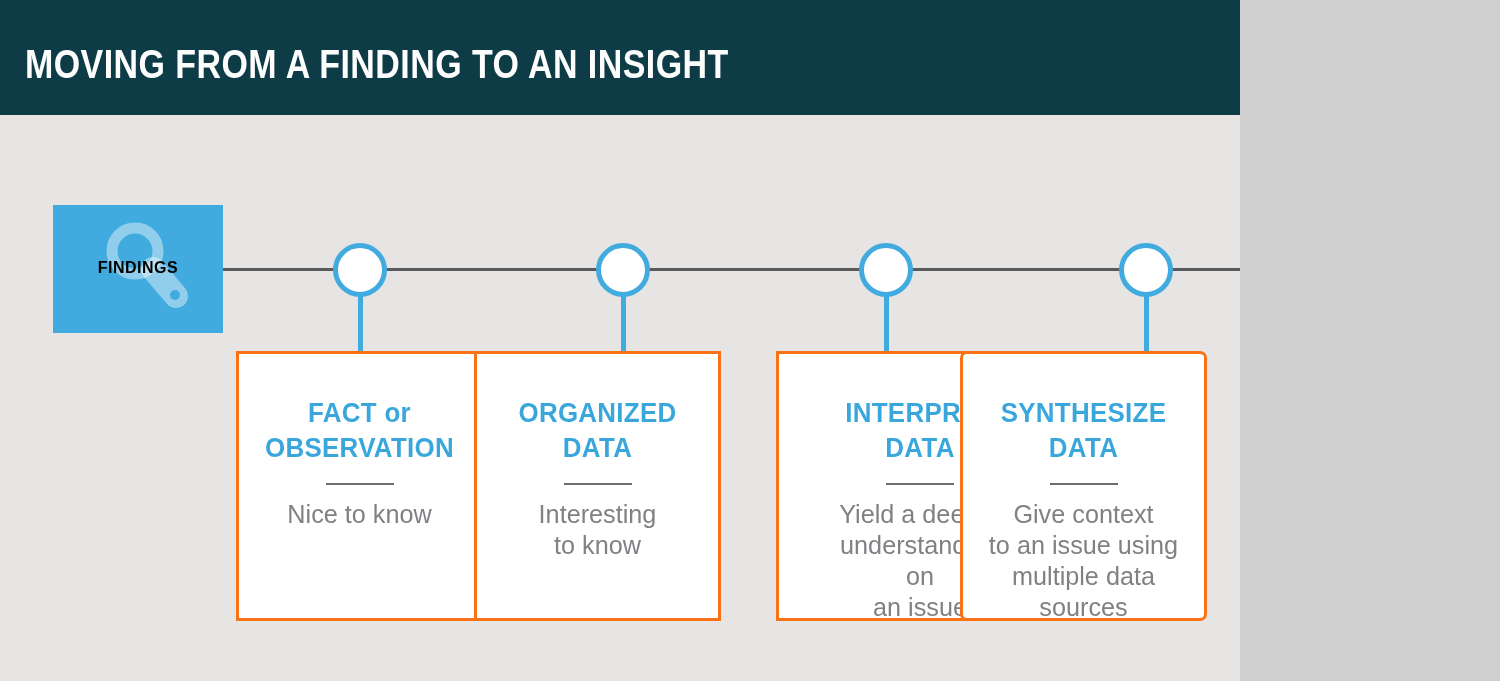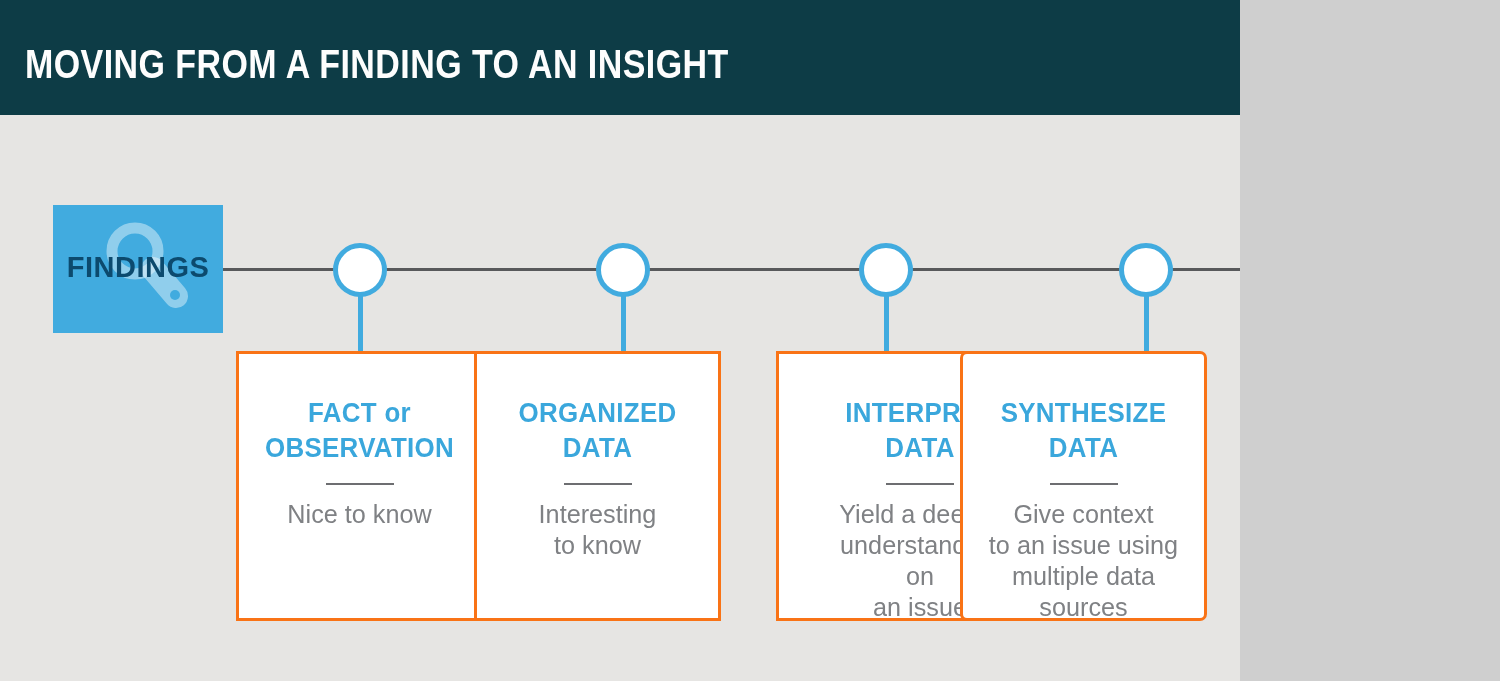--- a/index.html
+++ b/index.html
@@ -57,22 +57,22 @@
     position: absolute;
     left: 0; top: 0;
     width: 100%; height: 100%;
   }
   .endpoint .label {
     position: absolute;
     left: 0; right: 0;
     top: 50%;
     transform: translateY(-54%);
     text-align: center;
-    color: #0c4a6e;
-    font-size: 29px;
+    color: #000000;
+    font-size: 16px;
     font-weight: bold;
     letter-spacing: 0.5px;
     z-index: 3;
   }
 
   
   .node {
     position: absolute;
     top: 243px;
     width: 54px; height: 54px;

